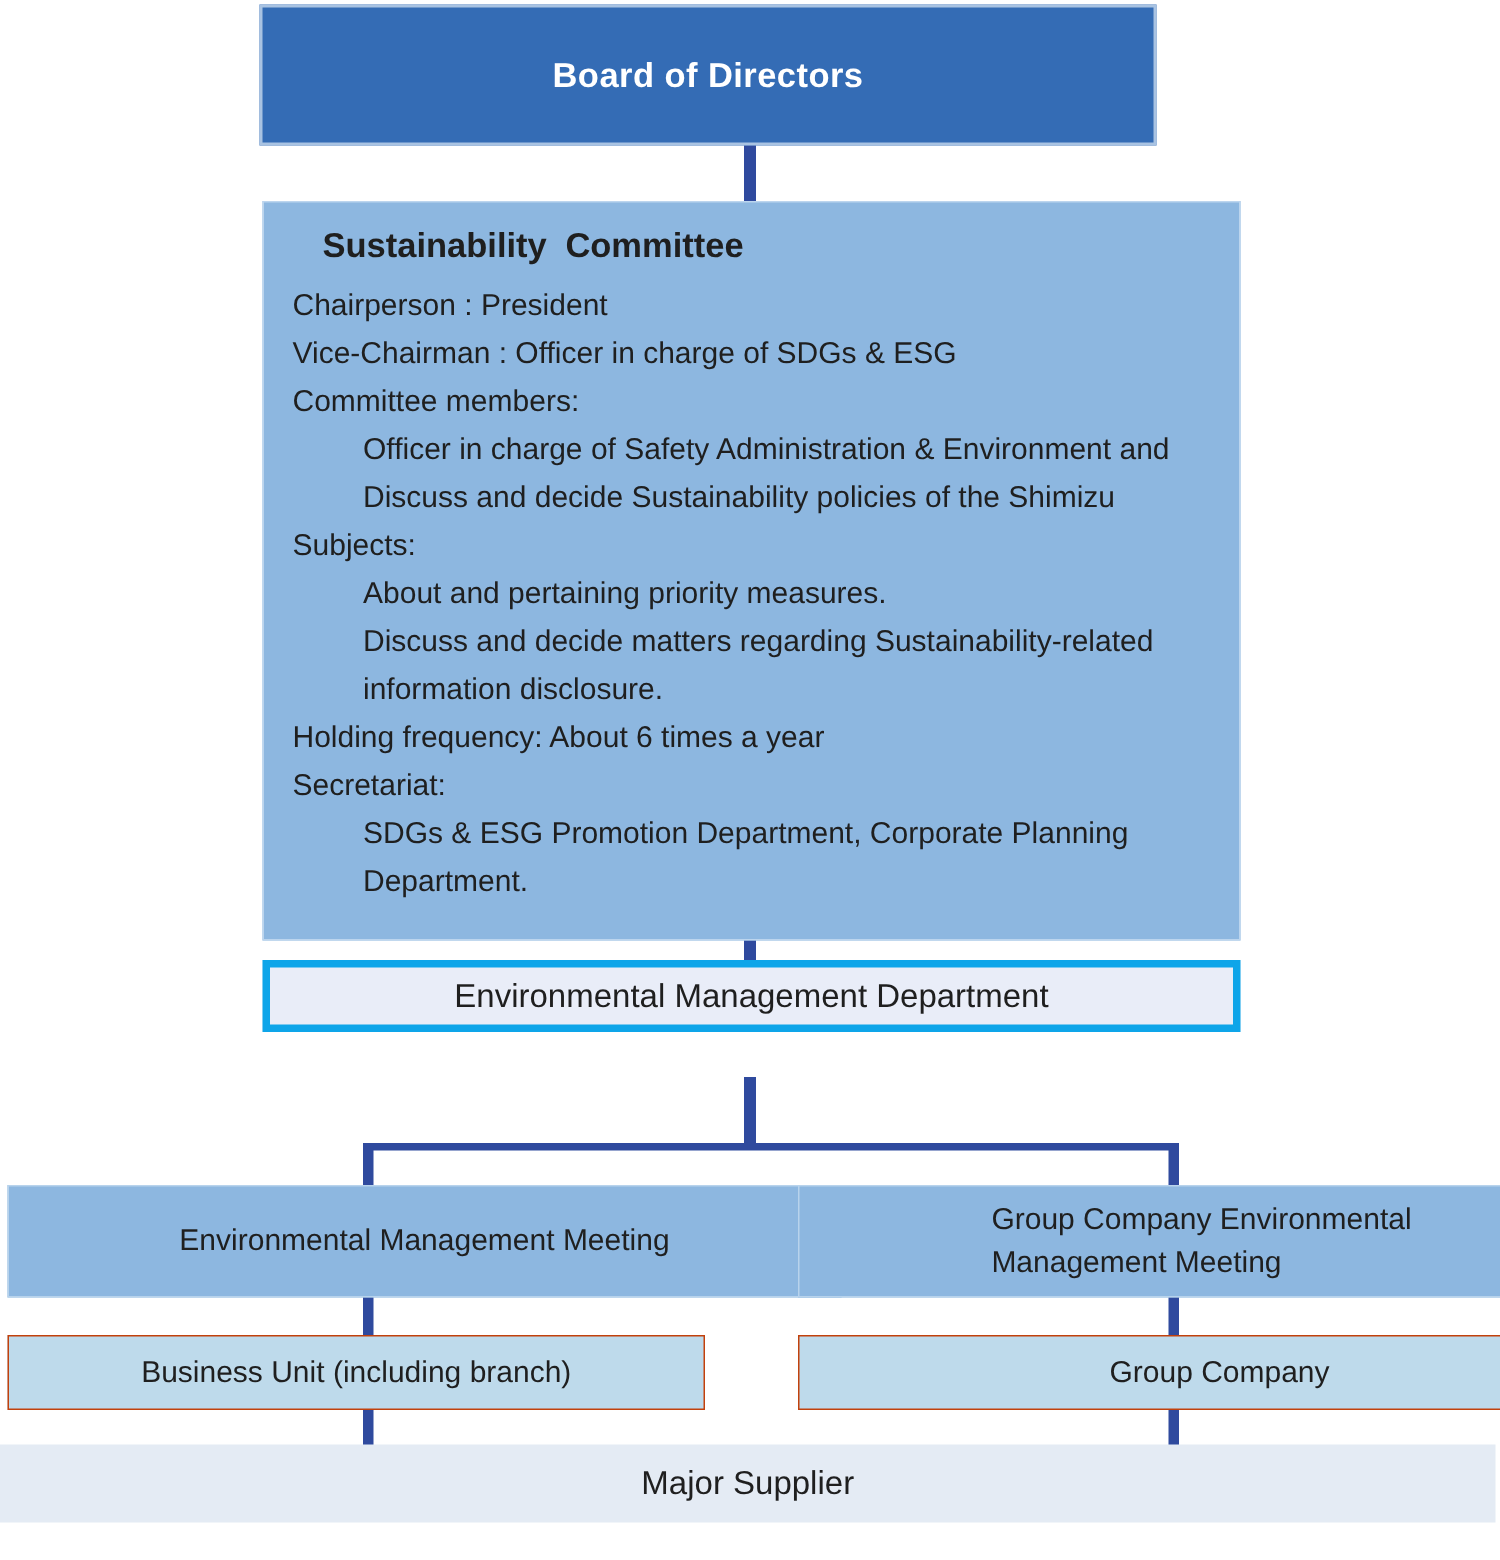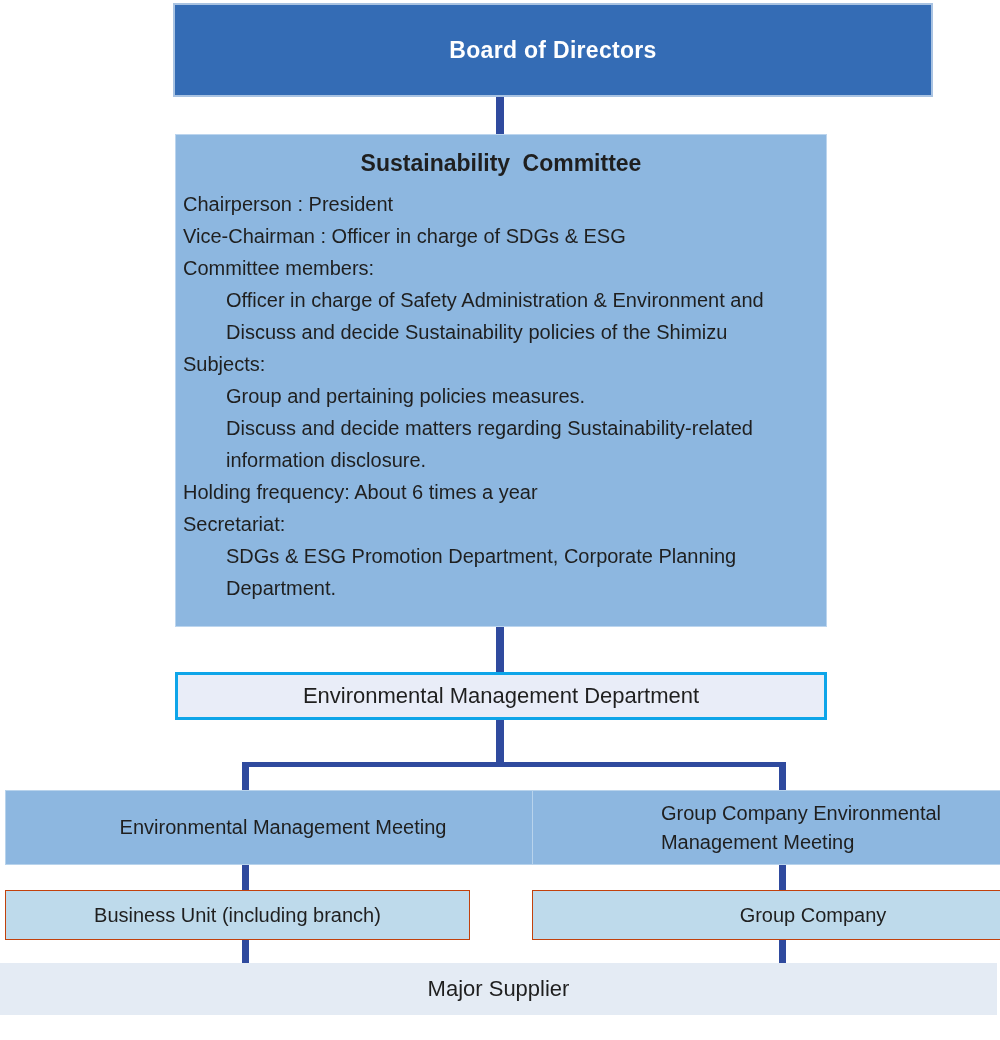--- a/index.html
+++ b/index.html
@@ -10,45 +10,45 @@
     width: 1000px;
     height: 1040px;
     background: #ffffff;
     overflow: hidden;
   }
   .conn { position: absolute; background: #2f4a9e; }
 
   .box { position: absolute; }
 
   .board {
-    left: 173px; top: 3px; width: 760px; height: 94px;
+    left: 173px; top: 3px; width: 598px; height: 94px;
     background: #346cb5;
     border: 2px solid #a9c3e2;
     display: flex; align-items: center; justify-content: center;
     color: #ffffff; font-weight: bold; font-size: 23px; letter-spacing: .3px;
   }
 
   .committee {
     left: 175px; top: 134px; width: 652px; height: 493px;
     background: #8db7e0;
     border: 1px solid #bcd5ee;
     padding-top: 15px;
   }
   .committee-title {
-    text-align: center; font-weight: bold; font-size: 23px;
-    margin-bottom: 11px; word-spacing: 6px;
+    text-align: left; font-weight: bold; font-size: 23px;
+    margin-bottom: 11px; word-spacing: 6px; padding-left: 39px;
   }
   .committee-lines { font-size: 20px; line-height: 32px; }
-  .cl { padding-left: 7px; white-space: nowrap; }
-  .cl.i1 { padding-left: 50px; }
+  .cl { padding-left: 19px; white-space: nowrap; }
+  .cl.i1 { padding-left: 66px; }
 
   .dept {
-    left: 175px; top: 672px; width: 652px; height: 48px;
+    left: 175px; top: 640px; width: 652px; height: 48px;
     background: #e9edf8;
-    border: 3px solid #0ea5e9;
+    border: 5px solid #0ea5e9;
     display: flex; align-items: center; justify-content: center;
     font-size: 22px;
   }
 
   .meeting {
     top: 790px; height: 75px;
     background: #8db7e0;
     border: 1px solid #b8d3ec;
     display: flex; align-items: center; justify-content: center;
     font-size: 20px;
@@ -96,21 +96,21 @@
 
   <div class="box committee">
     <div class="committee-title">Sustainability Committee</div>
     <div class="committee-lines">
       <div class="cl i0">Chairperson : President</div>
       <div class="cl i0">Vice-Chairman : Officer in charge of SDGs &amp; ESG</div>
       <div class="cl i0">Committee members:</div>
       <div class="cl i1">Officer in charge of Safety Administration &amp; Environment and</div>
       <div class="cl i1">Discuss and decide Sustainability policies of the Shimizu</div>
       <div class="cl i0">Subjects:</div>
-      <div class="cl i1">Group and pertaining policies measures.</div>
+      <div class="cl i1">About and pertaining priority measures.</div>
       <div class="cl i1">Discuss and decide matters regarding Sustainability-related</div>
       <div class="cl i1">information disclosure.</div>
       <div class="cl i0">Holding frequency: About 6 times a year</div>
       <div class="cl i0">Secretariat:</div>
       <div class="cl i1">SDGs &amp; ESG Promotion Department, Corporate Planning</div>
       <div class="cl i1">Department.</div>
     </div>
   </div>
 
   <div class="box dept">

